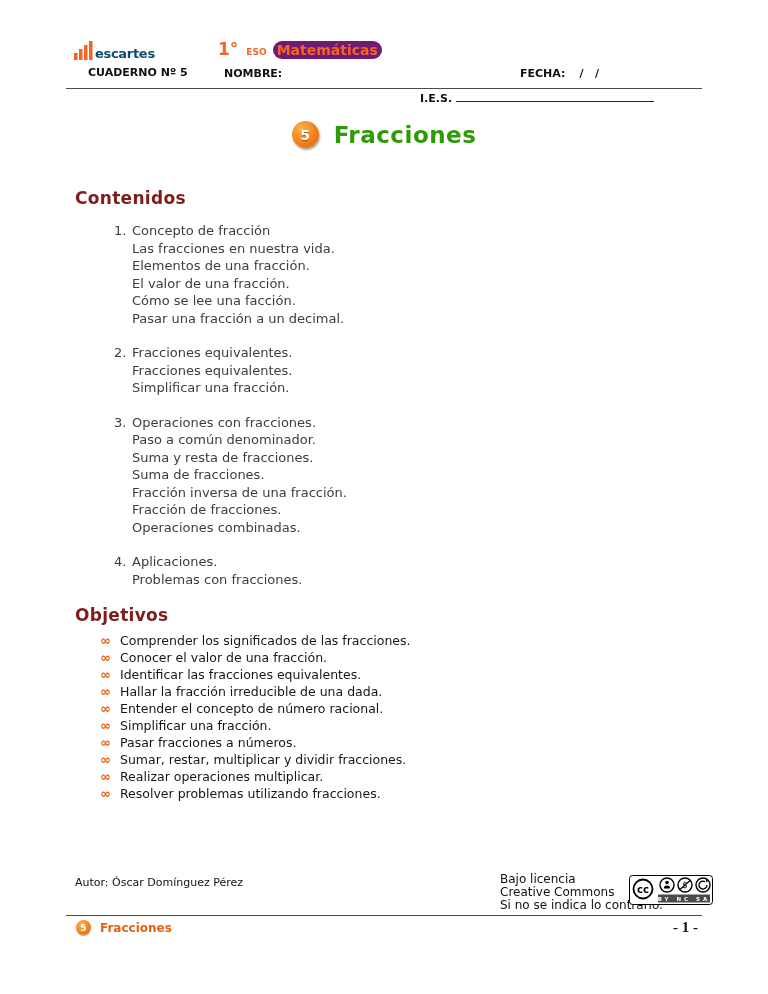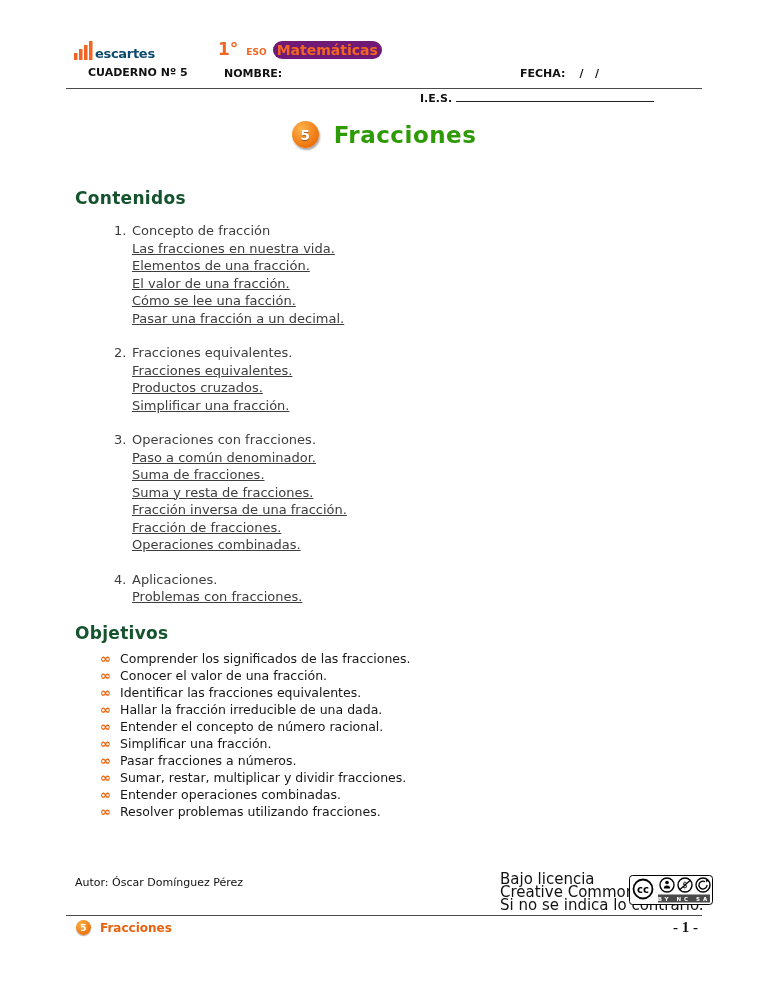--- a/index.html
+++ b/index.html
@@ -28,34 +28,34 @@
   
   .title-row{left:0;top:121px;width:100%;display:flex;justify-content:center;align-items:center;gap:15px;}
   .badge{width:27px;height:27px;border-radius:50%;
     background:radial-gradient(circle at 35% 30%,#FCB34B,#F07D16 60%,#DE5A05);
     color:#fff;font-weight:bold;font-size:14px;display:flex;align-items:center;justify-content:center;
     box-shadow:1px 2px 2px rgba(0,0,0,.35);text-shadow:0 1px 1px rgba(0,0,0,.4);}
   .page-title{font-size:23px;font-weight:bold;color:#2E9B06;letter-spacing:.5px;}
 
   
   .main{left:75px;top:188px;width:625px;}
-  h2.section{margin:0;font-size:17px;font-weight:bold;color:#14532d;letter-spacing:.3px;}
+  h2.section{margin:0;font-size:17px;font-weight:bold;color:#7f1d1d;letter-spacing:.3px;}
   .c-list{margin:14px 0 0 39px;color:#3D3D3D;font-size:13px;line-height:17.5px;}
   .c-group{margin-bottom:17px;}
   .c-head{display:flex;}
   .c-num{width:18px;flex:none;}
-  .c-sub{padding-left:18px;text-decoration:underline;}
+  .c-sub{padding-left:18px;}
   .obj-head{margin-top:10px;}
   .obj-list{margin:7px 0 0 25px;padding:0;list-style:none;font-size:12.5px;line-height:17px;color:#161616;}
   .obj-list li{display:flex;}
   .obj-bullet{width:20px;flex:none;color:#E8610C;font-size:13px;font-weight:bold;}
 
   
   .author{left:75px;top:876px;font-size:11px;}
-  .license{left:500px;top:873px;font-size:15px;line-height:12.8px;}
+  .license{left:500px;top:873px;font-size:12px;line-height:12.8px;}
   .cc-badge{left:629px;top:875px;}
   .footer-rule{left:66px;right:66px;top:915px;border-top:1.5px solid #4a4a4a;height:0;}
   .footer-doc{left:76px;top:920px;display:flex;align-items:center;gap:9px;}
   .badge-sm{width:15px;height:15px;border-radius:50%;
     background:radial-gradient(circle at 35% 30%,#FCB34B,#F07D16 60%,#DE5A05);
     color:#fff;font-weight:bold;font-size:9px;display:flex;align-items:center;justify-content:center;
     box-shadow:0 1px 1px rgba(0,0,0,.35);}
   .footer-title{font-size:12px;font-weight:bold;color:#E8610C;}
   .page-num{right:70px;top:919px;font-family:"Liberation Serif",serif;font-size:15px;font-weight:bold;}
 </style>
@@ -116,34 +116,33 @@
       </div>
     </div>
 
     <div class="c-group">
       <div class="c-head">
         <span class="c-num">2.</span>
         <span>Fracciones equivalentes.</span>
       </div>
       <div class="c-sub">
         <div>Fracciones equivalentes.</div>
-        <div>Productos cruzados.</div>
         <div>Simplificar una fracción.</div>
       </div>
     </div>
 
     <div class="c-group">
       <div class="c-head">
         <span class="c-num">3.</span>
         <span>Operaciones con fracciones.</span>
       </div>
       <div class="c-sub">
         <div>Paso a común denominador.</div>
+        <div>Suma y resta de fracciones.</div>
         <div>Suma de fracciones.</div>
-        <div>Suma y resta de fracciones.</div>
         <div>Fracción inversa de una fracción.</div>
         <div>Fracción de fracciones.</div>
         <div>Operaciones combinadas.</div>
       </div>
     </div>
 
     <div class="c-group">
       <div class="c-head">
         <span class="c-num">4.</span>
         <span>Aplicaciones.</span>
@@ -185,21 +184,21 @@
     <li>
         <span class="obj-bullet">∞</span>
         <span>Pasar fracciones a números.</span>
       </li>
     <li>
         <span class="obj-bullet">∞</span>
         <span>Sumar, restar, multiplicar y dividir fracciones.</span>
       </li>
     <li>
         <span class="obj-bullet">∞</span>
-        <span>Entender operaciones combinadas.</span>
+        <span>Realizar operaciones multiplicar.</span>
       </li>
     <li>
         <span class="obj-bullet">∞</span>
         <span>Resolver problemas utilizando fracciones.</span>
       </li>
   </ul>
 
 </div>
 
 <div class="abs author">Autor: Óscar Domínguez Pérez</div>

